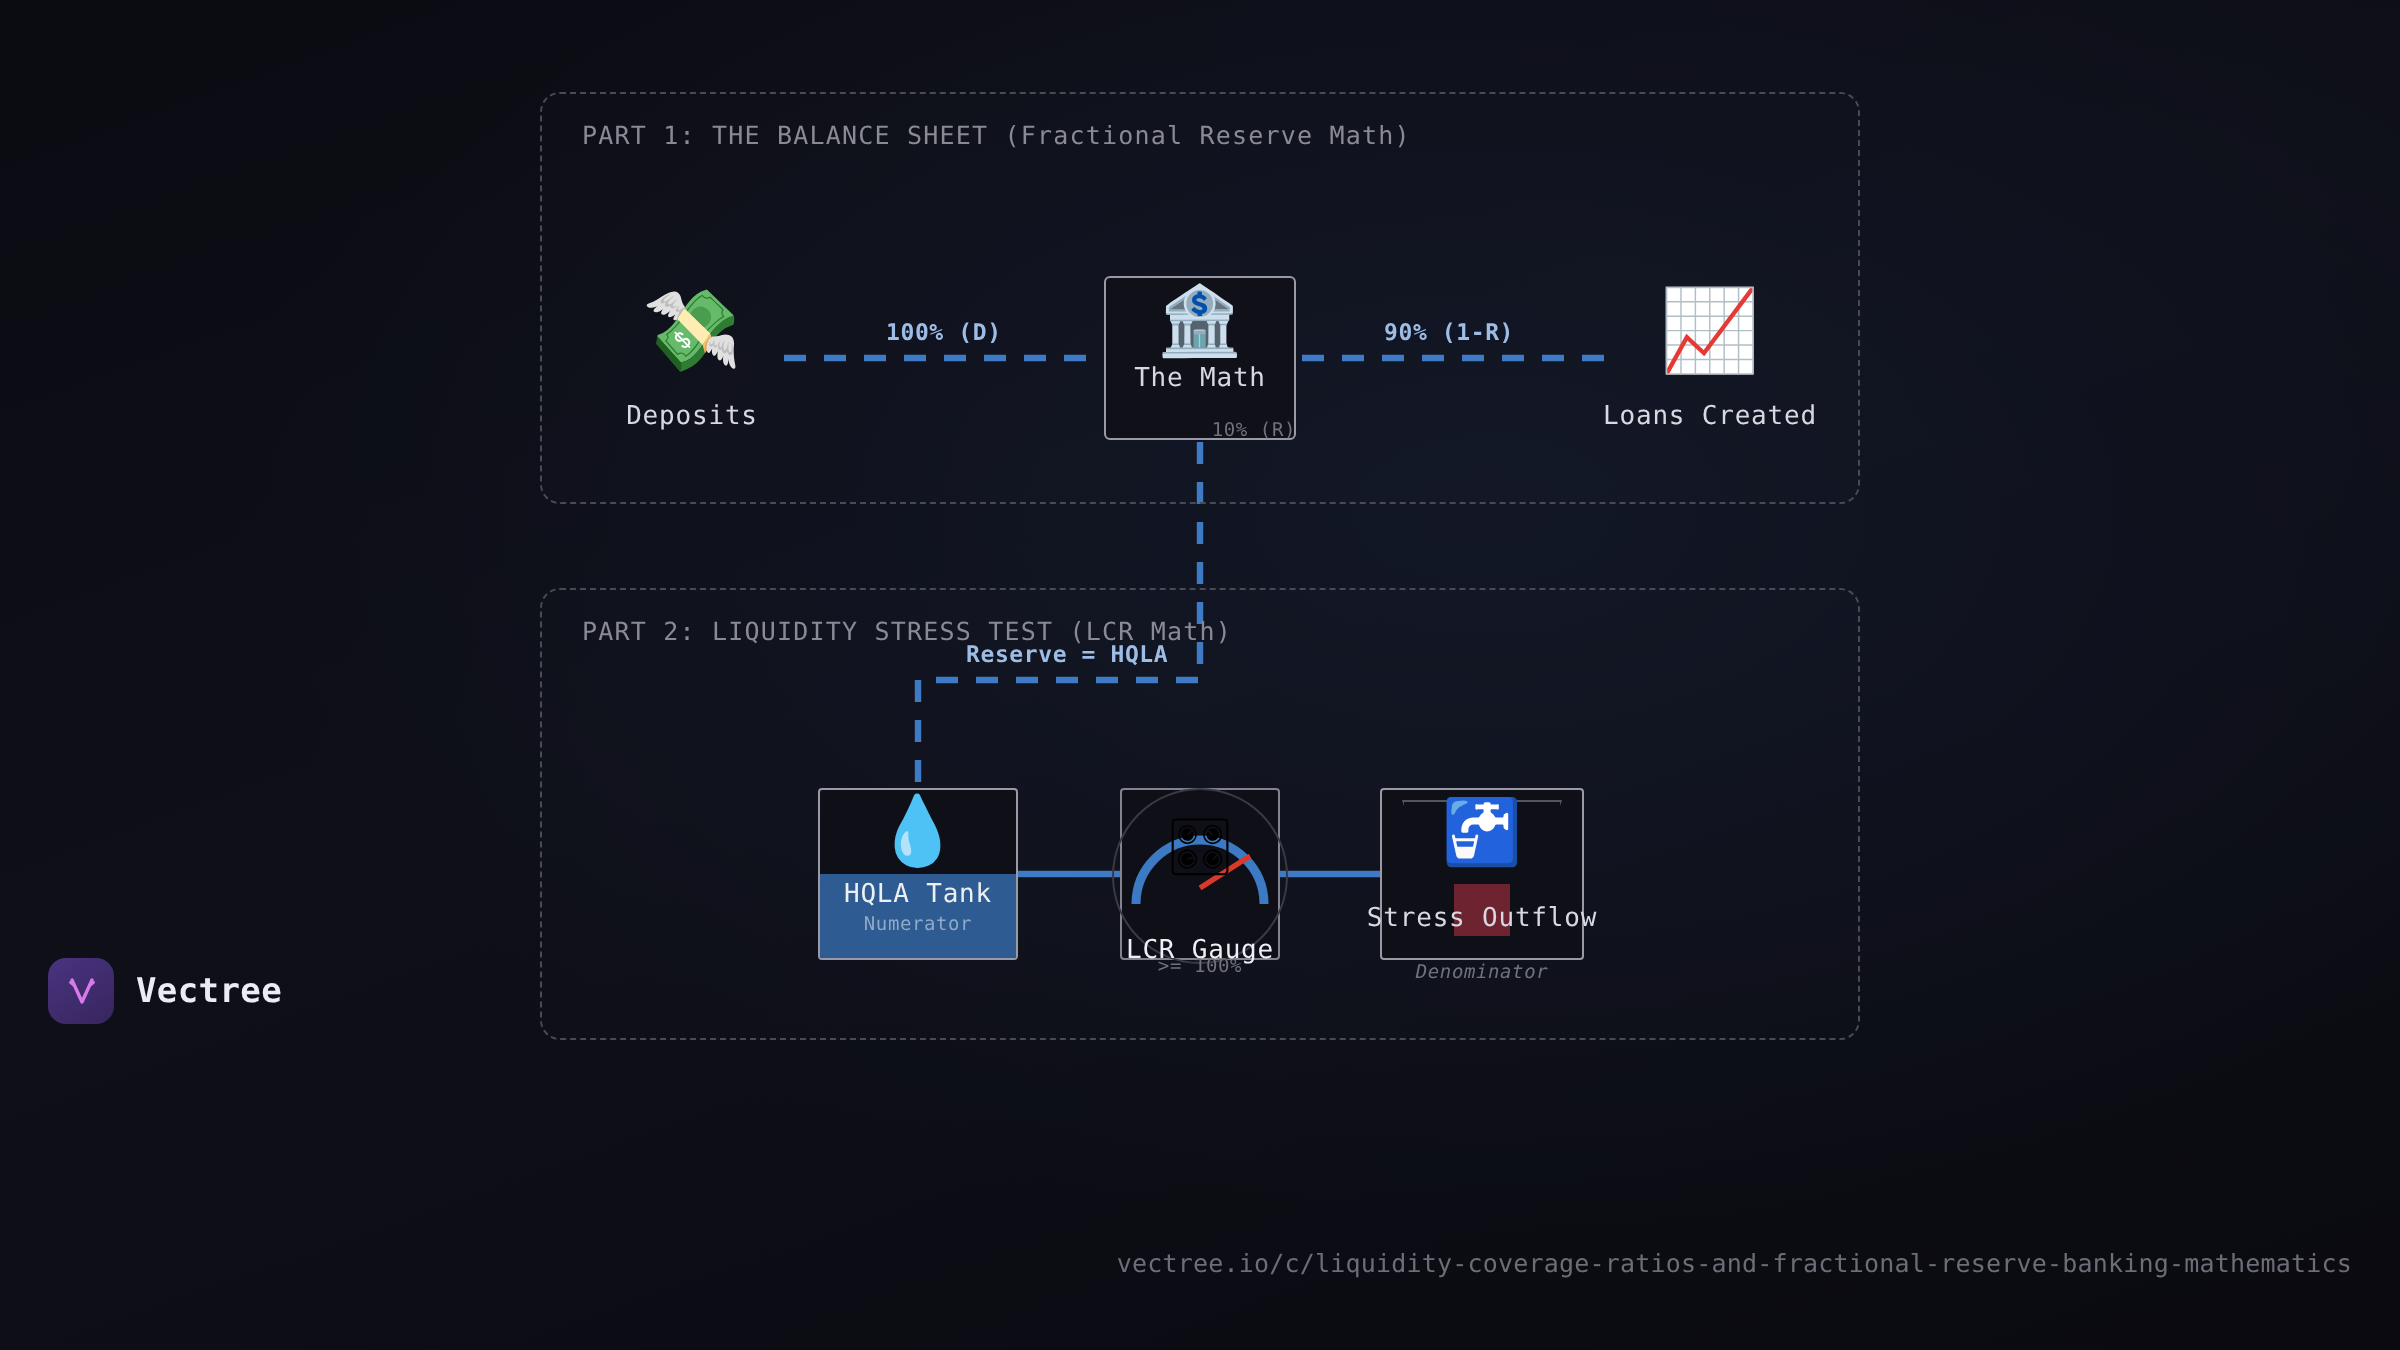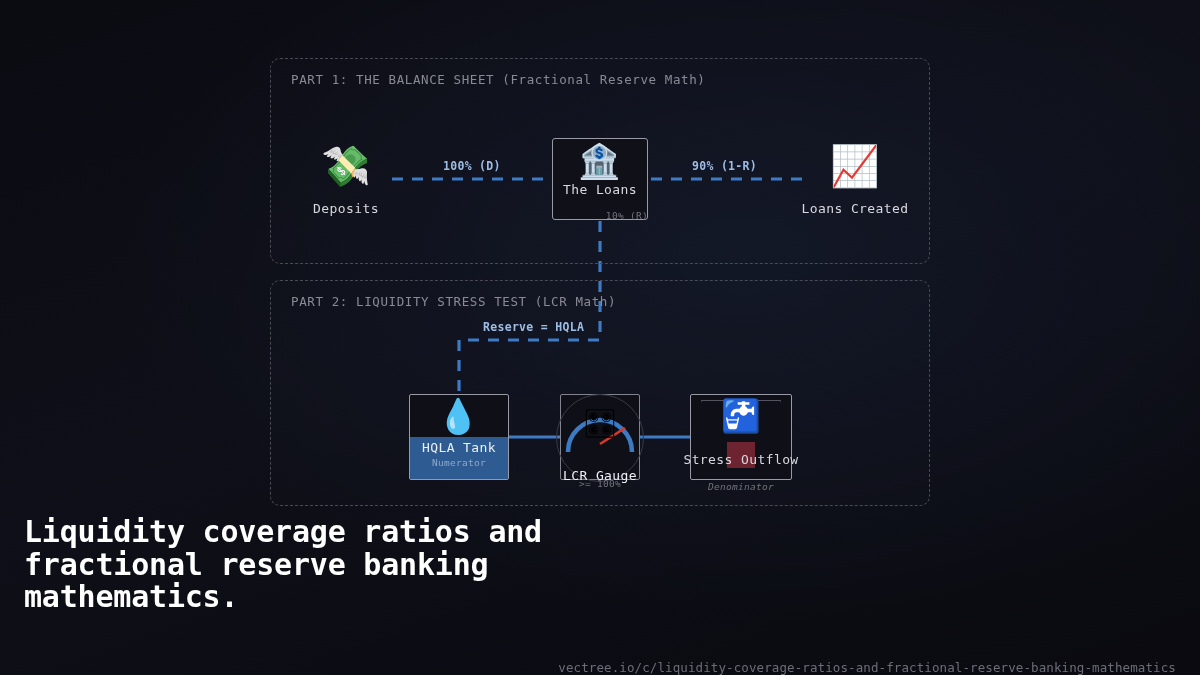--- a/index.html
+++ b/index.html
@@ -17,22 +17,22 @@
       linear-gradient(160deg, #0b0b12 0%, #0e0f18 45%, #0a0a10 100%);
   }
 
   
   .panel {
     position: absolute;
     border: 1px dashed #4a4a55;
     border-radius: 10px;
     background: rgba(255,255,255,0.008);
   }
-  #panel1 { left: 270px; top: 58px;  width: 660px; height: 206px; padding-left: 28px; }
-  #panel2 { left: 270px; top: 280px; width: 660px; height: 226px; padding-left: 26px; }
+  #panel1 { left: 270px; top: 46px;  width: 660px; height: 206px; padding-left: 28px; }
+  #panel2 { left: 270px; top: 294px; width: 660px; height: 226px; padding-left: 26px; }
   .panel-title {
     position: absolute;
     left: 20px; top: 13px;
     font-size: 12.5px;
     letter-spacing: 0.6px;
     color: #8a8a95;
     white-space: nowrap;
   }
 
   
@@ -205,21 +205,21 @@
     font-size: 17px; font-weight: bold; color: #ececf2;
     letter-spacing: 0.2px;
   }
   #headline {
     position: absolute; left: 24px; top: 516px;
     width: 520px;
     font-size: 30px; font-weight: bold; line-height: 32.5px;
     color: #ffffff; letter-spacing: -0.2px;
   }
   #url {
-    position: absolute; right: 24px; top: 660px;
+    position: absolute; right: 24px; top: 624px;
     font-size: 12.5px; color: #6d6d79; letter-spacing: 0.1px;
   }
 </style>
 </head>
 <body>
 
 <div id="stage">
 
   <svg class="edges">
 
@@ -248,21 +248,21 @@
 
   <div class="node" id="n-deposits">
     <div class="node-emoji">💸</div>
     <div class="node-label">Deposits</div>
   </div>
 
   <div class="node" id="n-vault">
     <div class="box"></div>
     <div class="inner">
       <div class="node-emoji">🏦</div>
-      <div class="node-label">The Loans</div>
+      <div class="node-label">The Math</div>
       <div class="node-sub">10% (R)</div>
     </div>
   </div>
 
   <div class="node" id="n-loans">
     <div class="node-emoji">📈</div>
     <div class="node-label">Loans Created</div>
   </div>
 
   <div class="node" id="n-hqla">
@@ -294,18 +294,26 @@
     <div class="sbox"></div>
     <div class="funnel"></div>
     <div class="funnel-neck"></div>
     <div class="inner">
       <div class="node-emoji">🚰</div>
       <div class="node-label">Stress Outflow</div>
       <div class="node-sub">Denominator</div>
     </div>
   </div>
 
-
-  <div id="headline">Liquidity coverage ratios and fractional reserve banking mathematics.</div>
+  <div id="brand">
+    <div id="brand-logo">
+      <svg width="20" height="20" viewBox="0 0 20 20">
+        <path d="M5 4 L10 15 L15 4" fill="none" stroke="#d87ae8" stroke-width="1.7" stroke-linecap="round" stroke-linejoin="round"></path>
+        <path d="M6.3 7 L4.2 5.2 M13.7 7 L15.8 5.2" stroke="#d87ae8" stroke-width="1.4" stroke-linecap="round"></path>
+      </svg>
+    </div>
+    <div id="brand-name">Vectree</div>
+  </div>
+
 
   <div id="url">vectree.io/c/liquidity-coverage-ratios-and-fractional-reserve-banking-mathematics</div>
 
 </div>
 
 </body></html>

